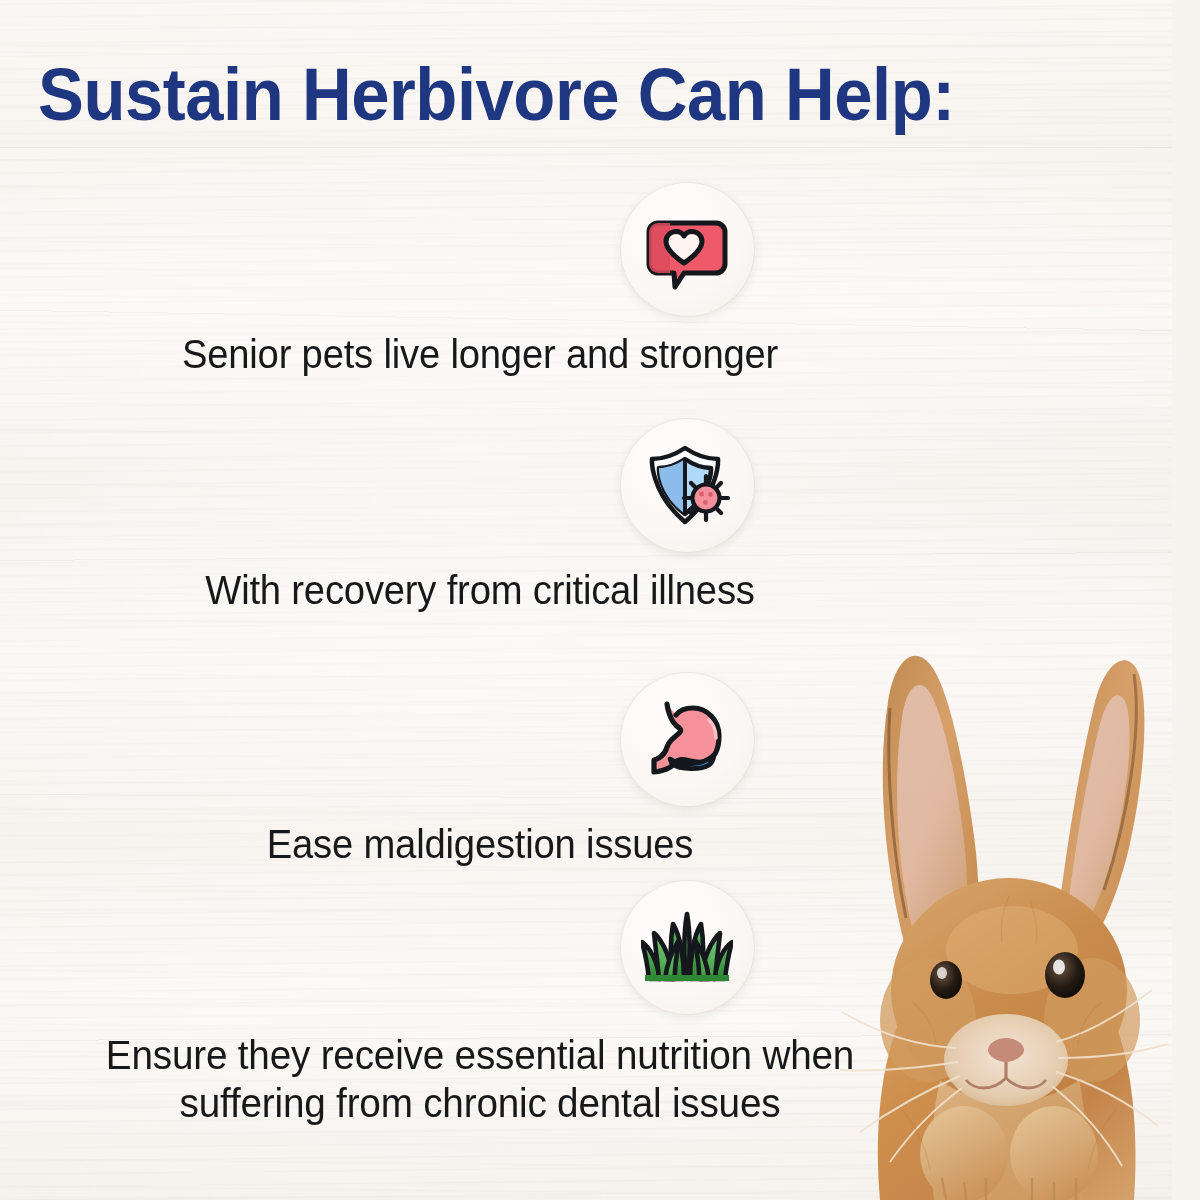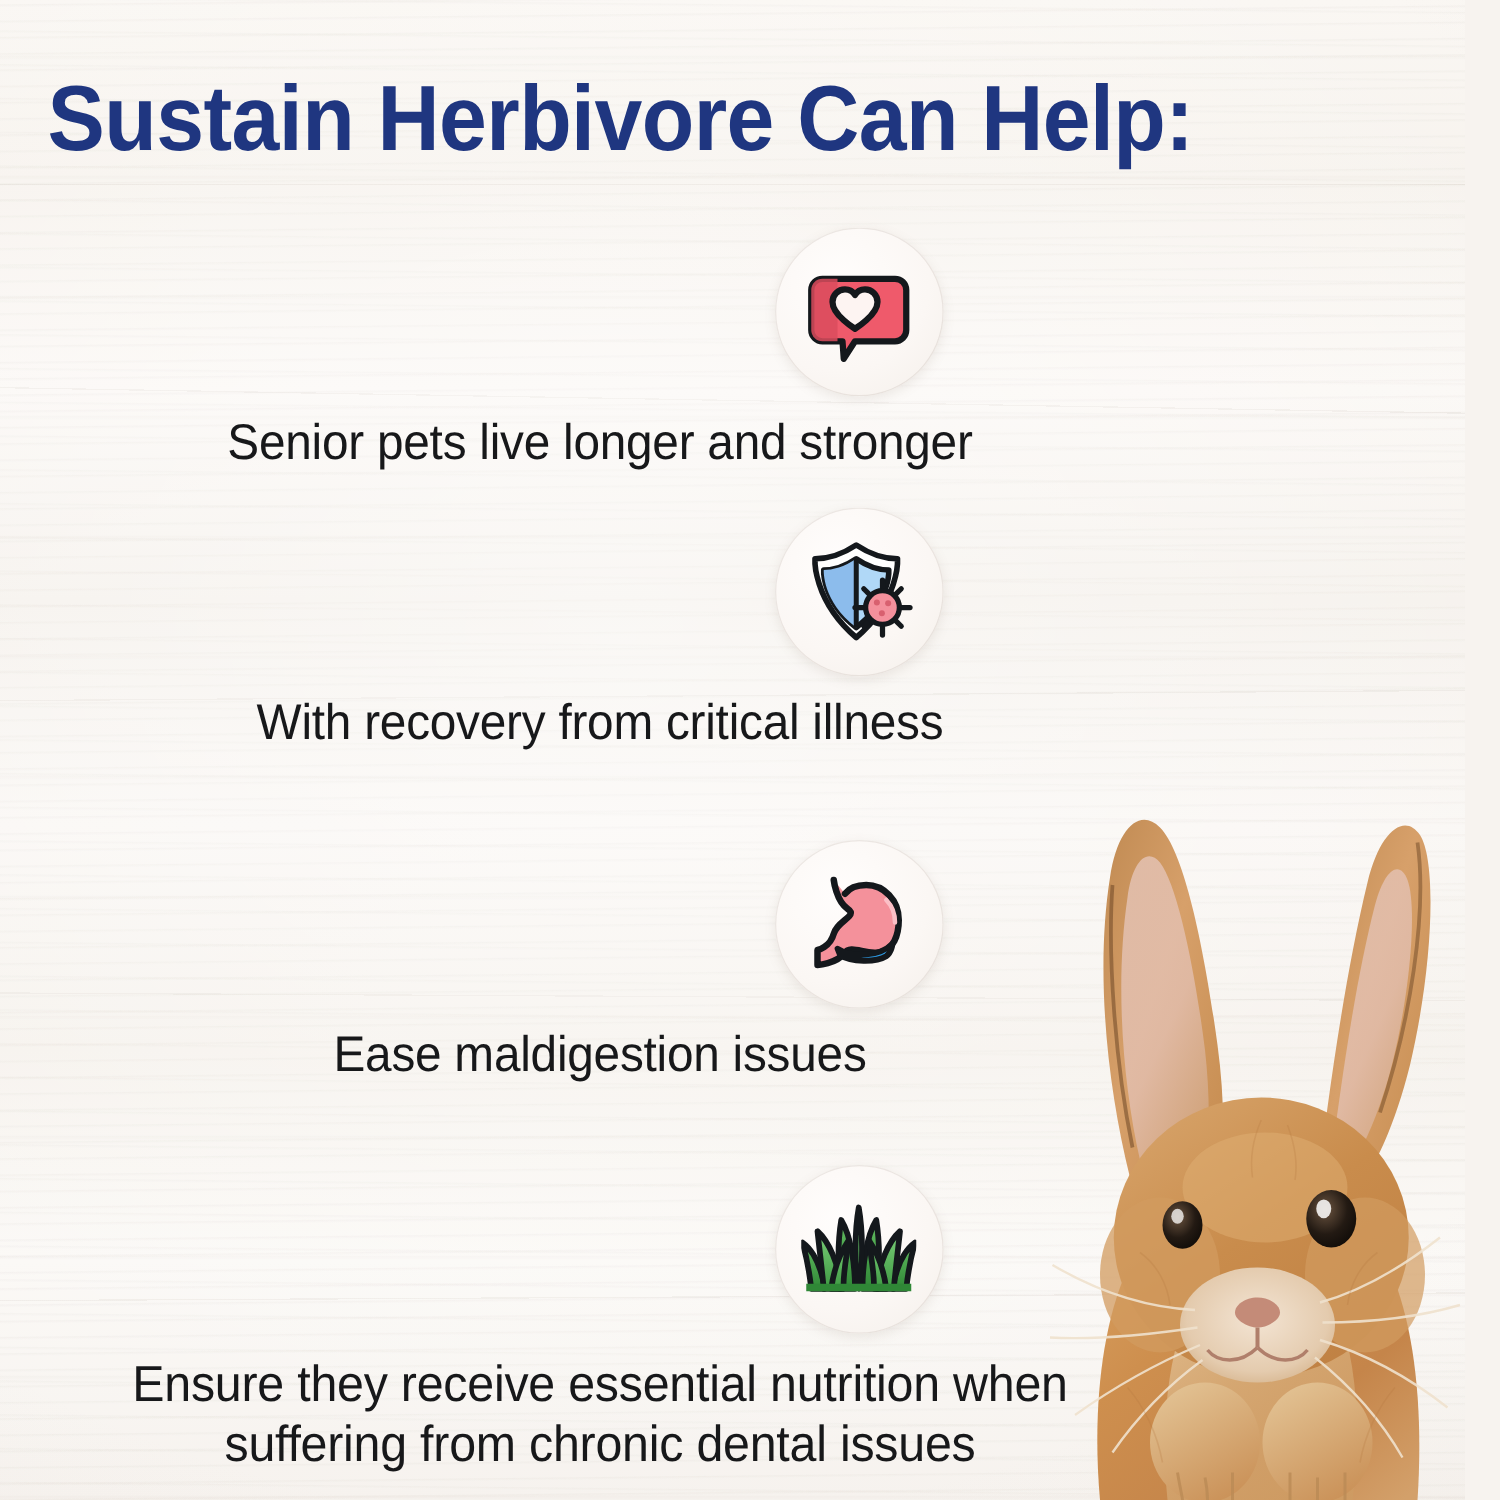--- a/index.html
+++ b/index.html
@@ -105,23 +105,23 @@
   }
   .benefit {
     position: absolute;
     left: 0;
     width: 960px;
     display: flex;
     flex-direction: column;
     align-items: center;
   }
   .benefit-b1 { top: 182px; }
-  .benefit-b2 { top: 406px; }
+  .benefit-b2 { top: 418px; }
   .benefit-b3 { top: 672px; }
-  .benefit-b4 { top: 932px; }
+  .benefit-b4 { top: 880px; }
 
   .badge {
     position: relative;
     width: 135px;
     height: 135px;
     border-radius: 50%;
     background: radial-gradient(circle at 38% 32%, #FFFDFC 0%, #FBF7F4 58%, #F4EFEA 100%);
     box-shadow:
       0 3px 9px rgba(130,115,100,0.13),
       0 0 0 1px rgba(178,166,154,0.22) inset;

